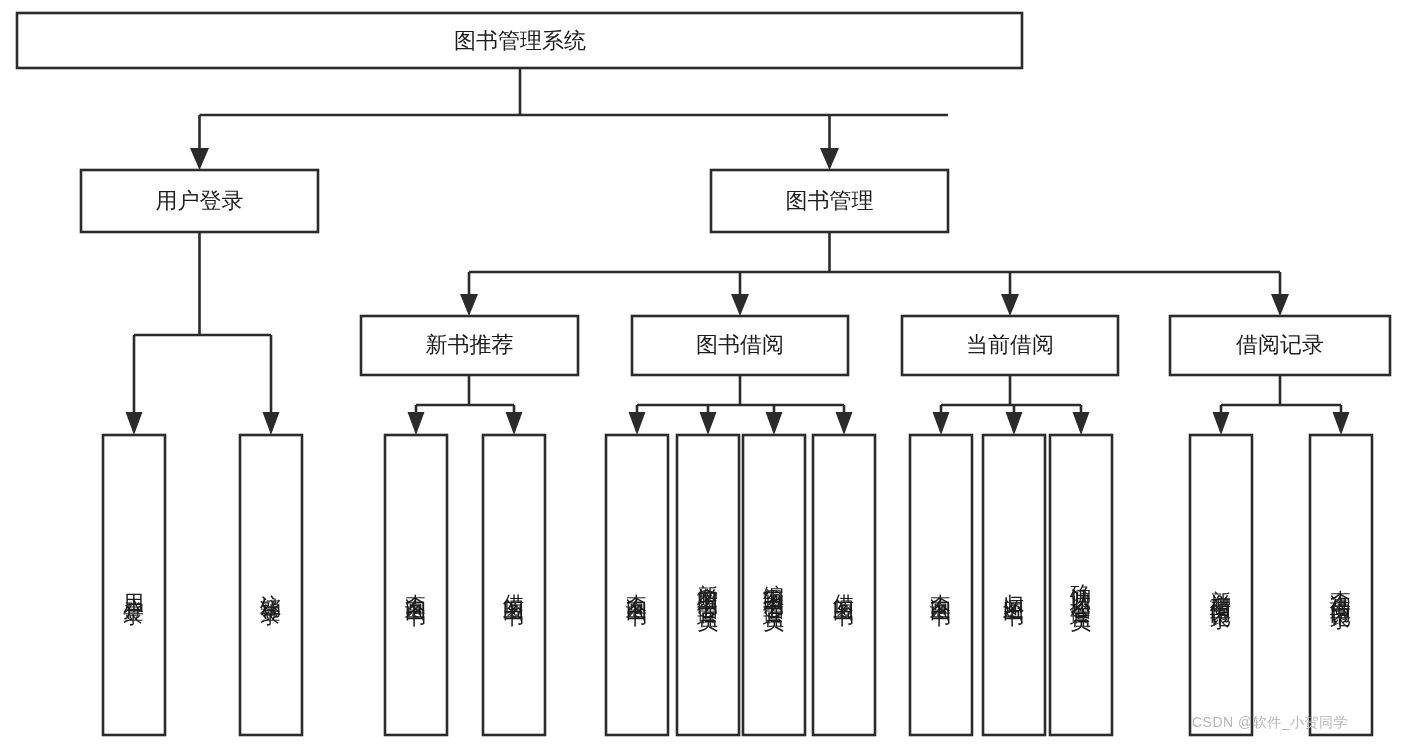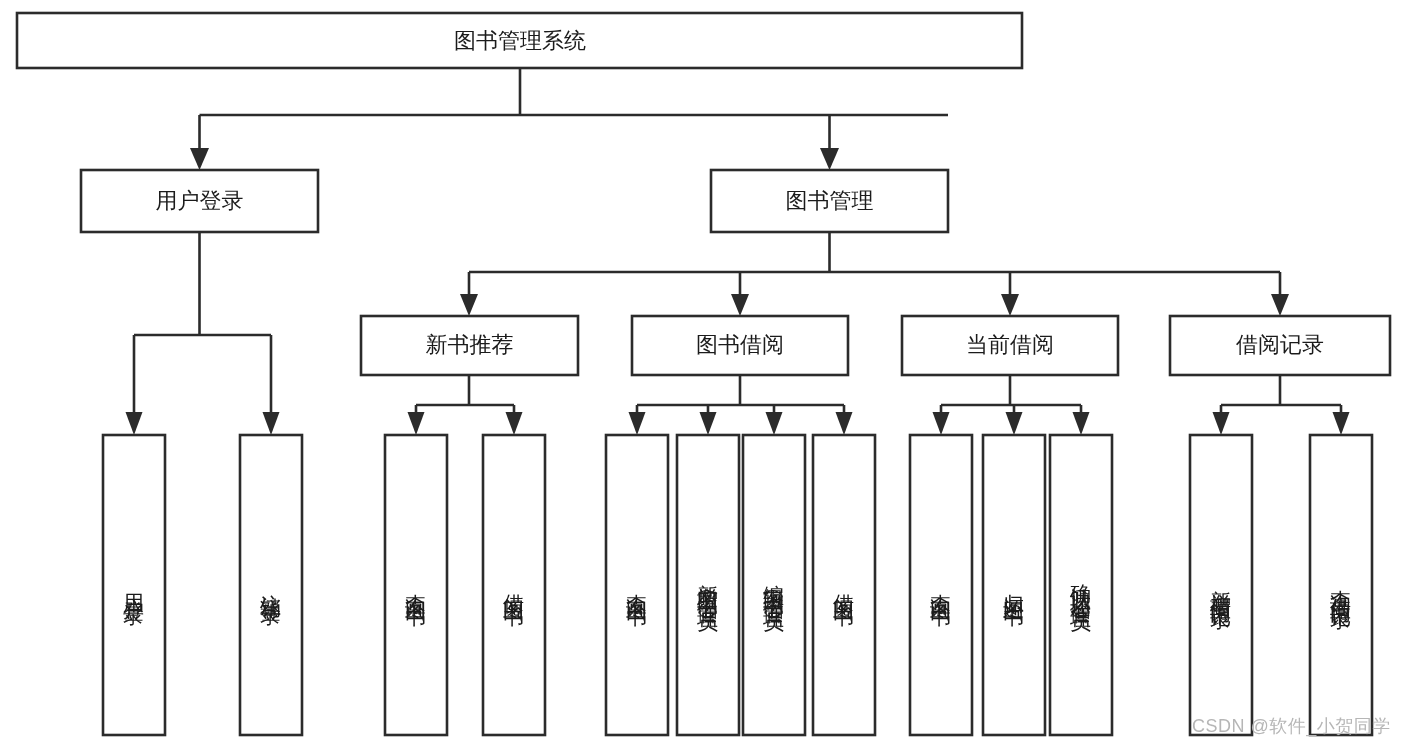--- a/index.html
+++ b/index.html
@@ -69,21 +69,21 @@
     font-size: 21px;
     line-height: 1;
     letter-spacing: 4px;
     color: #1b1b1b;
     white-space: nowrap;
     text-align: center;
   }
   .watermark {
     position: absolute;
     font-family: "Liberation Sans", "DejaVu Sans", sans-serif;
-    font-size: 18px;
+    font-size: 14px;
     color: #b6b6b6;
     white-space: nowrap;
     letter-spacing: 0.5px;
   }
 </style>
 </head>
 <body>
 
 <div id="diagram-root">
 

